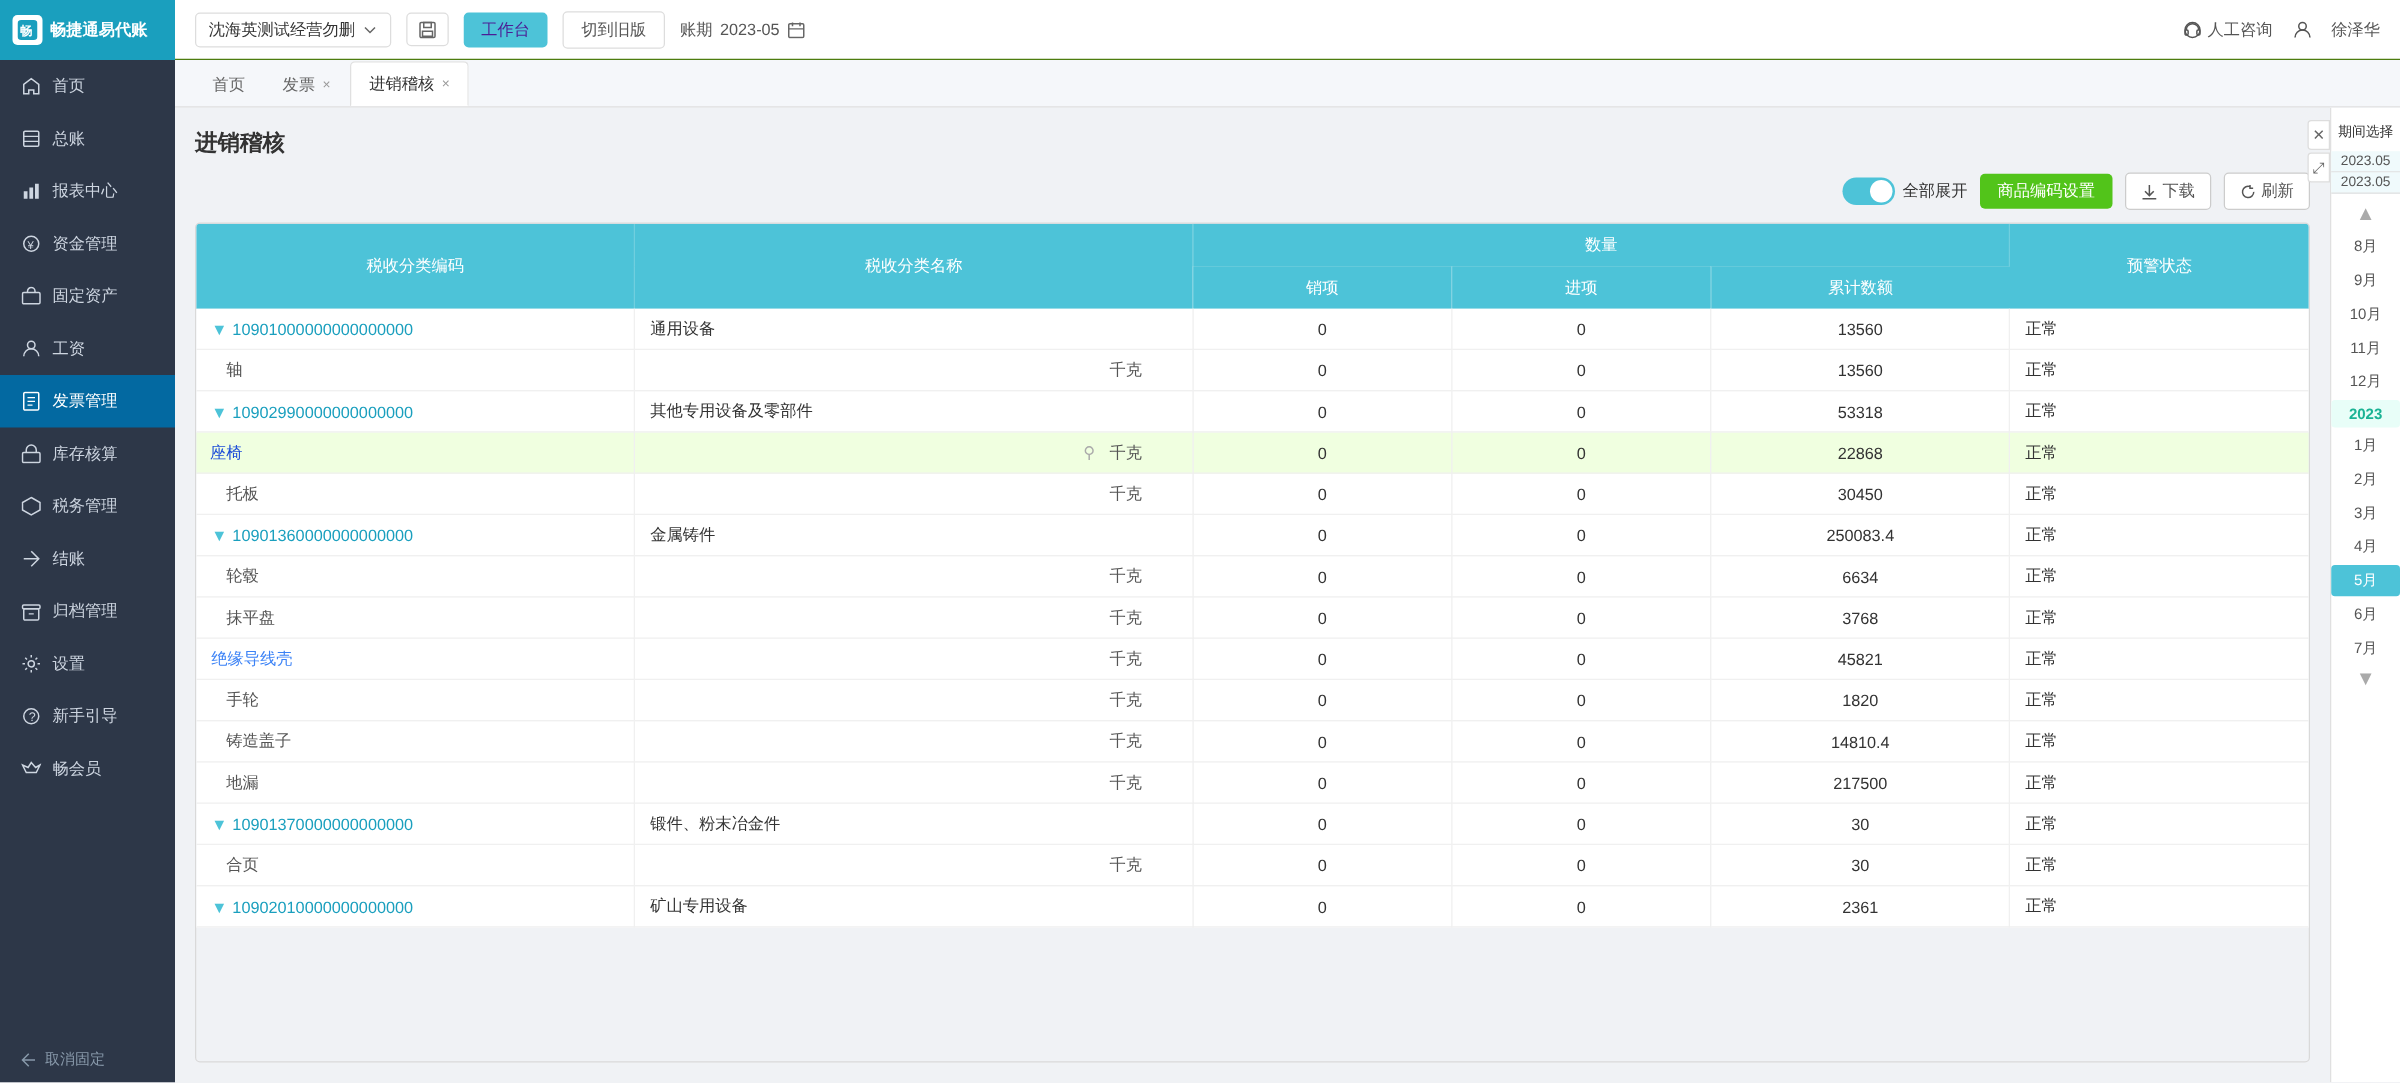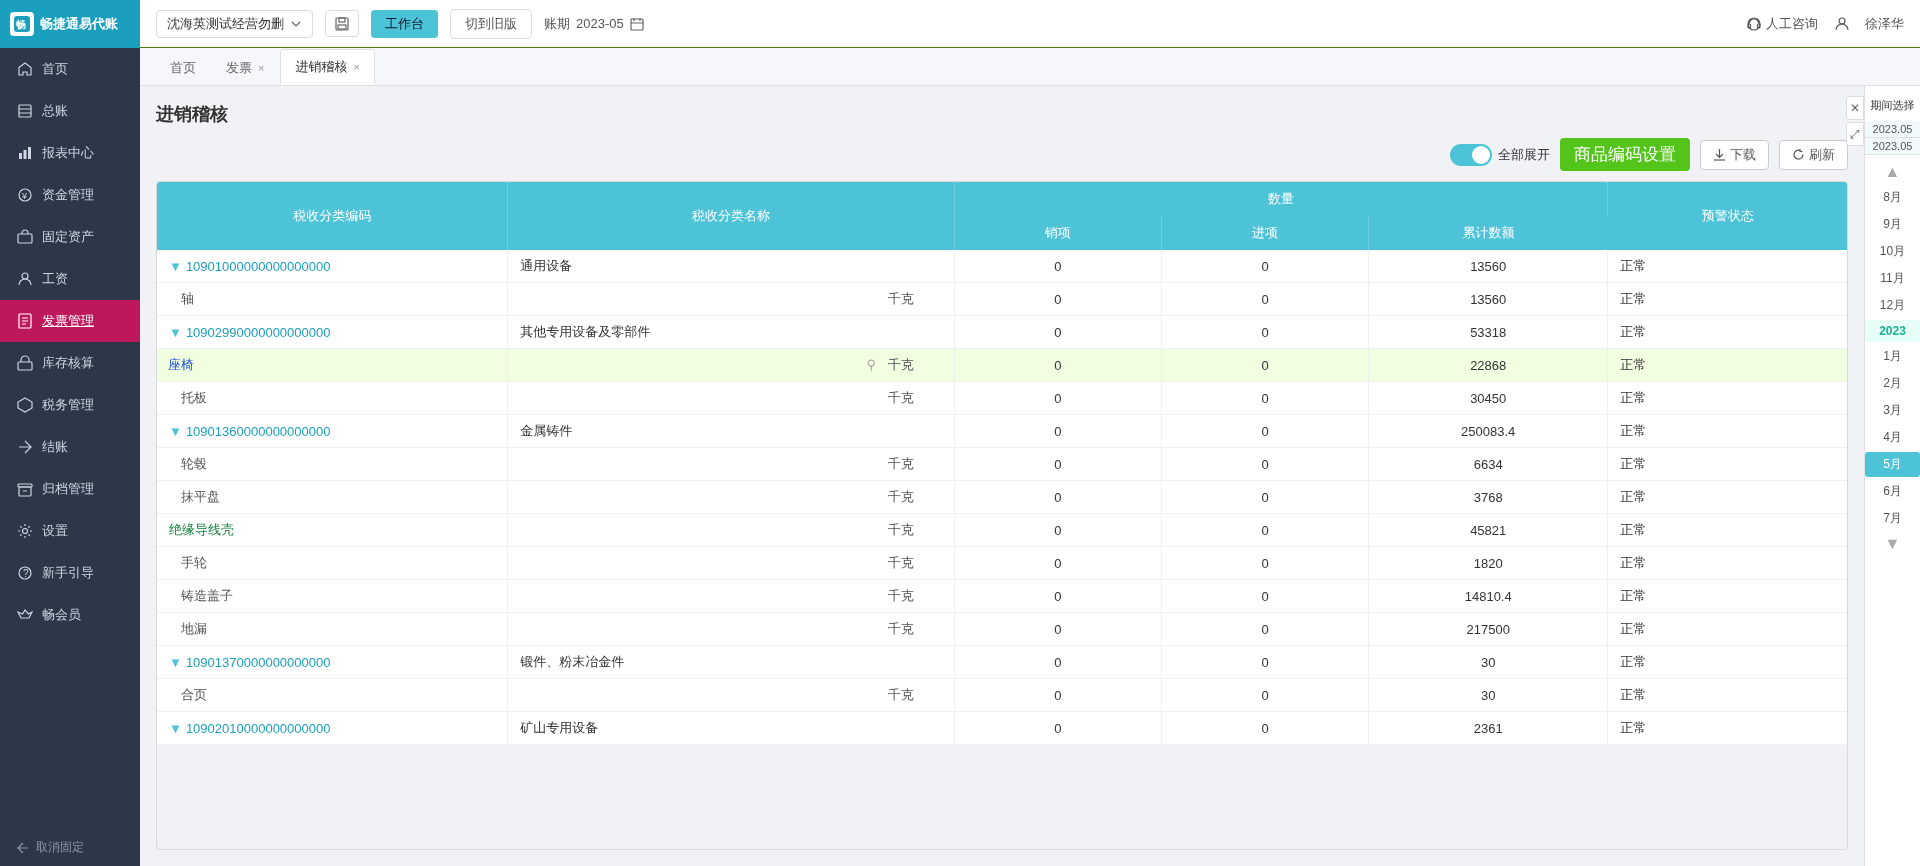--- a/index.html
+++ b/index.html
@@ -3,31 +3,31 @@
   <meta charset="utf-8">
   <style>
     * { margin: 0; padding: 0; box-sizing: border-box; }
     body { font-family: "Microsoft YaHei", "PingFang SC", sans-serif; font-size: 13px; background: #f0f2f5; display: flex; width: 1920px; height: 866px; overflow: hidden; }
 
     
     .sidebar { width: 140px; background: #2d3748; display: flex; flex-direction: column; height: 100%; flex-shrink: 0; }
     .sidebar-logo { background: #1a9fbe; padding: 12px 10px; display: flex; align-items: center; gap: 6px; color: white; font-size: 13px; font-weight: bold; height: 48px; }
     .sidebar-logo-icon { width: 24px; height: 24px; background: white; border-radius: 4px; display: flex; align-items: center; justify-content: center; }
     .sidebar-item { display: flex; align-items: center; gap: 8px; padding: 12px 16px; color: #cdd5e0; cursor: pointer; transition: background 0.2s; font-size: 13px; }
-    .sidebar-item.active { background: #be185d; color: white; text-decoration: underline; }
+    .sidebar-item.active { background: #0369a1; color: white; }
     .sidebar-item-icon { width: 18px; height: 18px; display: flex; align-items: center; justify-content: center; flex-shrink: 0; }
     .sidebar-bottom { margin-top: auto; padding: 10px 16px; color: #8899aa; font-size: 12px; display: flex; align-items: center; gap: 6px; cursor: pointer; }
 
     
     .main { flex: 1; display: flex; flex-direction: column; overflow: hidden; }
 
     
     .topbar { background: white; height: 48px; display: flex; align-items: center; padding: 0 16px; gap: 12px; border-bottom: 1px solid #4d7c0f; flex-shrink: 0; }
     .company-selector { display: flex; align-items: center; gap: 6px; color: #333; font-size: 13px; cursor: pointer; border: 1px solid #ddd; border-radius: 4px; padding: 4px 10px; }
-    .topbar-btn { background: #4dc3d8; color: #0f172a; border: none; border-radius: 4px; padding: 5px 14px; cursor: pointer; font-size: 13px; }
+    .topbar-btn { background: #4dc3d8; color: #4c1d95; border: none; border-radius: 4px; padding: 5px 14px; cursor: pointer; font-size: 13px; }
     .topbar-btn-outline { background: white; color: #555; border: 1px solid #ddd; border-radius: 4px; padding: 5px 14px; cursor: pointer; font-size: 13px; }
     .topbar-period { display: flex; align-items: center; gap: 6px; color: #555; font-size: 13px; }
     .topbar-right { margin-left: auto; display: flex; align-items: center; gap: 16px; color: #555; font-size: 13px; }
 
     
     .tabbar { background: #f5f7fa; border-bottom: 1px solid #e0e0e0; display: flex; align-items: flex-end; padding: 0 16px; height: 38px; flex-shrink: 0; gap: 2px; }
     .tab { padding: 8px 14px; font-size: 13px; cursor: pointer; color: #666; border-radius: 4px 4px 0 0; display: flex; align-items: center; gap: 6px; }
     .tab.home { background: transparent; }
     .tab.active { background: white; color: #333; border: 1px solid #e0e0e0; border-bottom: 1px solid white; }
     .tab-close { font-size: 11px; color: #999; cursor: pointer; }
@@ -35,21 +35,21 @@
     
     .content { flex: 1; display: flex; overflow: hidden; position: relative; }
 
     
     .page { flex: 1; padding: 16px; overflow: hidden; display: flex; flex-direction: column; }
     .page-title { font-size: 18px; font-weight: bold; color: #333; margin-bottom: 12px; }
     .page-toolbar { display: flex; align-items: center; gap: 10px; margin-bottom: 10px; justify-content: flex-end; }
     .toggle-wrap { display: flex; align-items: center; gap: 6px; font-size: 13px; color: #333; }
     .toggle { width: 42px; height: 22px; background: #4dc3d8; border-radius: 11px; position: relative; cursor: pointer; }
     .toggle::after { content: ''; position: absolute; right: 2px; top: 2px; width: 18px; height: 18px; background: white; border-radius: 50%; }
-    .btn-green { background: #52c41a; color: white; border: none; border-radius: 4px; padding: 5px 14px; cursor: pointer; font-size: 17px; }
+    .btn-green { background: #52c41a; color: white; border: none; border-radius: 4px; padding: 5px 14px; cursor: pointer; font-size: 13px; }
     .btn-outline { background: white; color: #555; border: 1px solid #ccc; border-radius: 4px; padding: 5px 12px; cursor: pointer; font-size: 13px; display: flex; align-items: center; gap: 4px; }
 
     
     .table-wrap { flex: 1; overflow: auto; border: 1px solid #d9d9d9; border-radius: 4px; }
     table { width: 100%; border-collapse: collapse; }
     thead tr { background: #4dc3d8; color: white; }
     thead th { padding: 8px 12px; text-align: center; font-weight: normal; font-size: 13px; border-right: 1px solid rgba(255,255,255,0.2); white-space: nowrap; }
     thead th:last-child { border-right: none; }
     .th-group { background: #4dc3d8; }
     tbody tr { background: white; }
@@ -412,21 +412,21 @@
       <td style="text-align:right;padding-right:40px;color:#555;">
         
         千克
       </td>
       <td class="td-center">0</td>
       <td class="td-center">0</td>
       <td class="td-center">3768</td>
       <td>正常</td>
     </tr>
               <tr>
-      <td style="color:#15803d;">绝缘导线壳</td>
+      <td style="color:#3b82f6;">绝缘导线壳</td>
       <td style="text-align:right;padding-right:40px;color:#555;">
         
         千克
       </td>
       <td class="td-center">0</td>
       <td class="td-center">0</td>
       <td class="td-center">45821</td>
       <td>正常</td>
     </tr>
               <tr>

